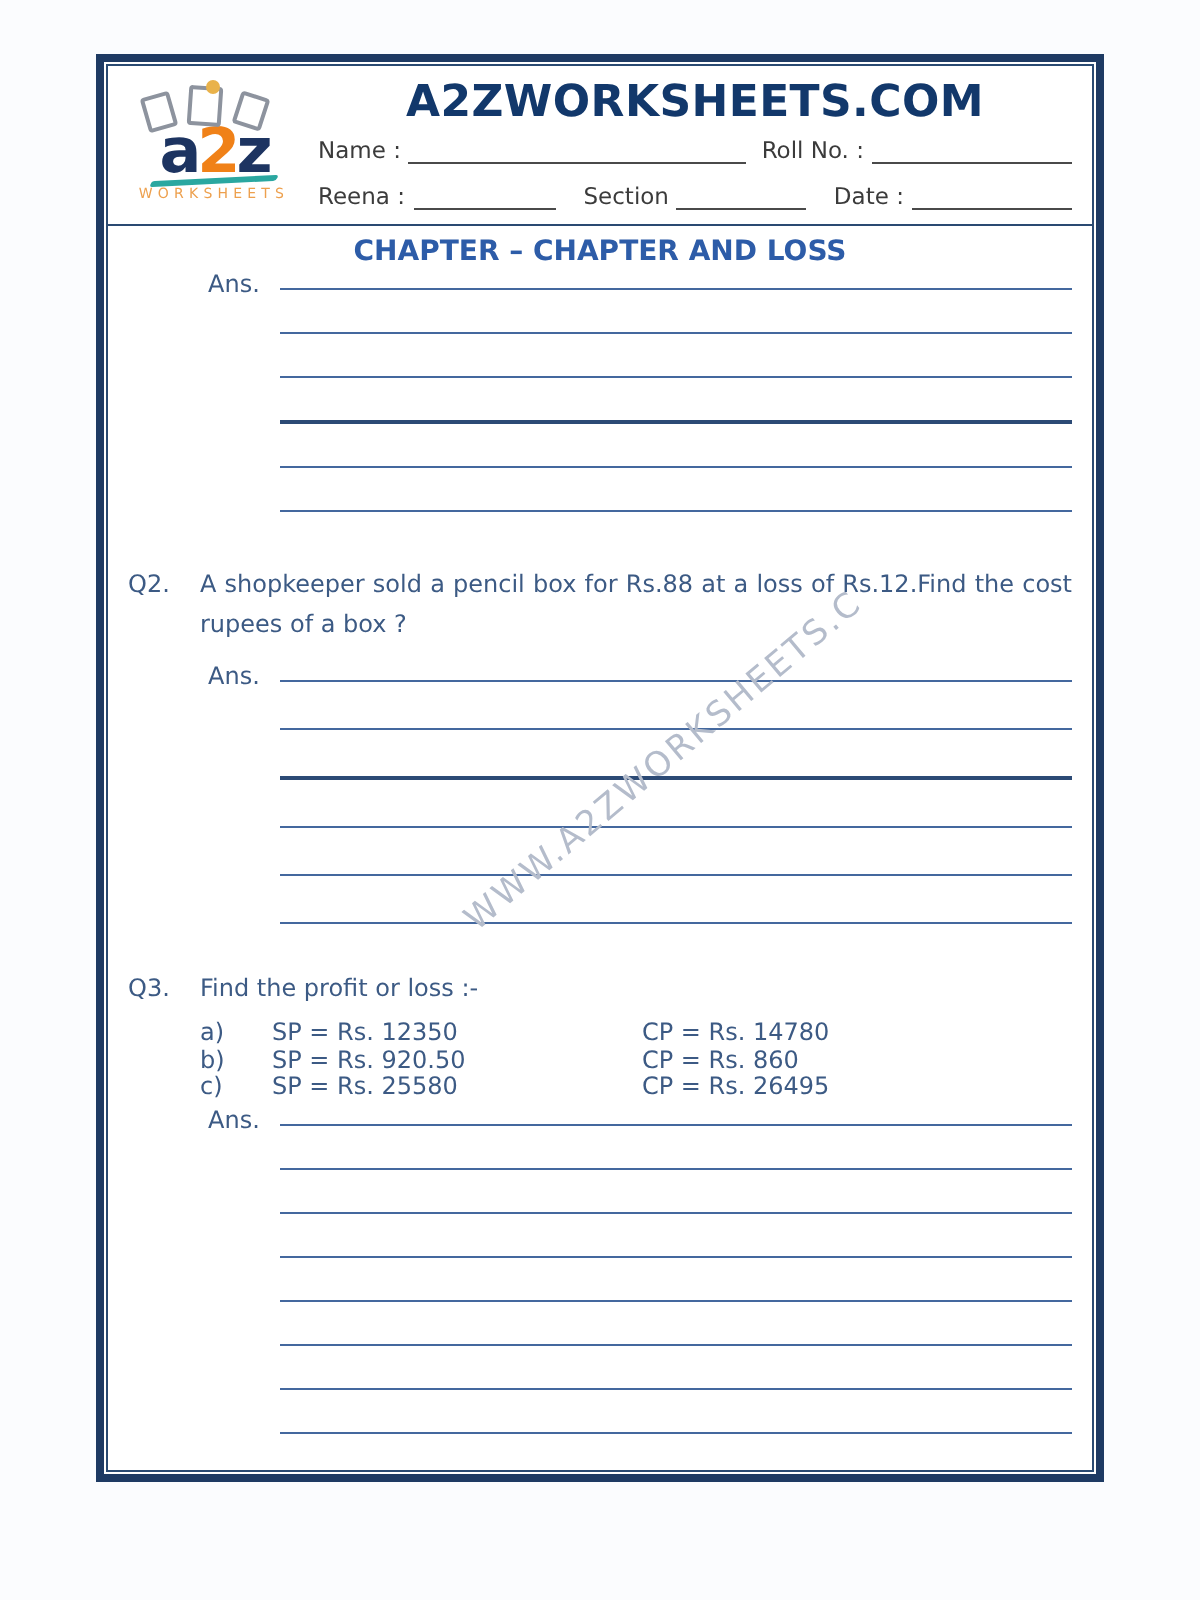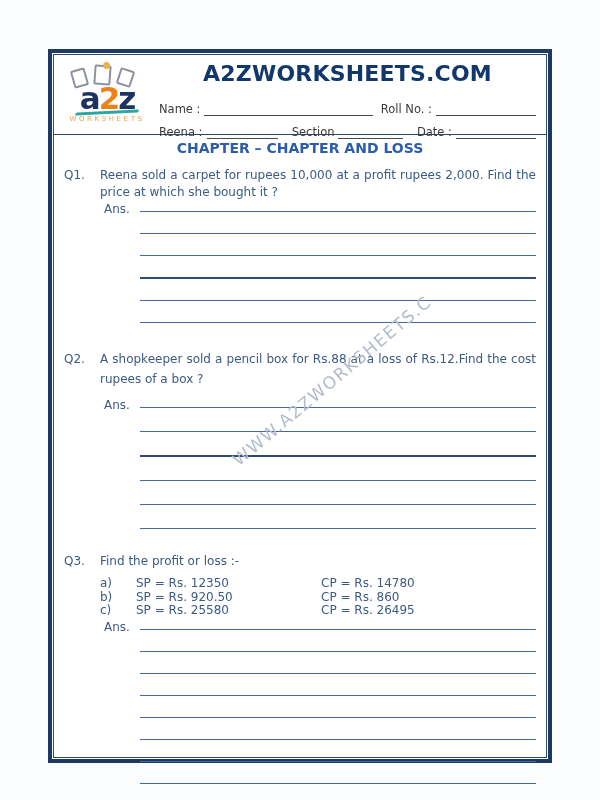--- a/index.html
+++ b/index.html
@@ -2,21 +2,21 @@
 <html><head>
 <meta charset="utf-8">
 <style>
   html,body{margin:0;padding:0;}
   body{
     width:600px;height:800px;position:relative;overflow:hidden;
     background:#fbfcfe;
     font-family:"DejaVu Sans","Liberation Sans",sans-serif;
   }
   .ws-outer{
-    position:absolute;left:48px;top:49px;width:504px;height:714px;
+    position:absolute;left:48px;top:27px;width:504px;height:714px;
     box-sizing:border-box;border:4px solid #1e3a63;background:#ffffff;
   }
   .ws-inner{
     position:absolute;inset:1px;border:1px solid #2a4a72;
   }
   
   .header{
     position:relative;height:80px;box-sizing:border-box;
     border-bottom:1px solid #2a4a72;padding:6px 10px 0 10px;
   }
@@ -28,21 +28,21 @@
   .p3{width:15px;height:17px;left:56px;top:4px;transform:rotate(18deg);}
   .pdot{position:absolute;width:7px;height:7px;border-radius:50%;background:#e9b24a;left:41px;top:-3px;}
   .logo-text{font-size:31px;font-weight:800;color:#1d3461;letter-spacing:-2px;line-height:30px;}
   .logo-text .two{color:#f08118;}
   .logo-swoosh{width:62px;height:3px;background:#2aa7a0;margin:-2px auto 1px auto;transform:skew(-25deg) rotate(-3deg);border-radius:2px;}
   .logo-word{font-size:7px;font-weight:normal;color:#eda04e;letter-spacing:2.6px;}
   .site-title{
     margin-left:95px;text-align:center;font-size:22px;font-weight:800;
     color:#12386b;letter-spacing:0.2px;line-height:26px;
   }
-  .fields{margin-left:95px;margin-top:16px;font-size:11.5px;color:#3b3b3b;}
+  .fields{margin-left:95px;margin-top:4px;font-size:11.5px;color:#3b3b3b;}
   .frow{display:flex;align-items:flex-end;margin-bottom:10px;}
   .flabel{white-space:nowrap;padding-right:4px;line-height:13px;}
   .fline{border-bottom:1px solid #4a4a4a;height:13px;box-sizing:border-box;}
   .fl-name{flex:1;margin-right:8px;}
   .fl-roll{width:100px;}
   .fl-class{width:105px;margin-right:14px;}
   .fl-section{width:95px;margin-right:14px;}
   .fl-date{width:118px;}
   
   .chapter{
@@ -120,24 +120,20 @@
           <span class="flabel">Date :</span>
           <span class="fline fl-date"></span>
         </div>
       </div>
     </div>
 
     <div class="chapter">CHAPTER – CHAPTER AND LOSS</div>
 
     <div class="content">
 
-      <div class="q q1">
-        <div class="qnum">Q1.</div>
-        <div class="qtext">Reena sold a carpet for rupees 10,000 at a profit rupees 2,000. Find the price at which she bought it ?</div>
-      </div>
       <div class="ans a1">
         <div class="anslabel">Ans.</div>
         <div class="anslines">
             <div class="ans-line"></div>
             <div class="ans-line"></div>
             <div class="ans-line"></div>
             <div class="ans-line"></div>
             <div class="ans-line"></div>
             <div class="ans-line"></div>
           </div>

